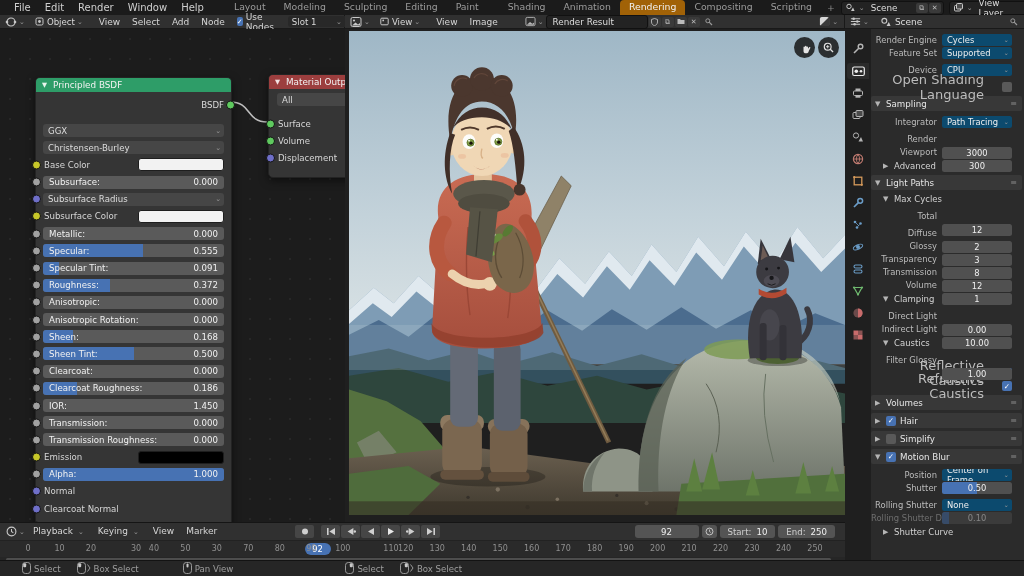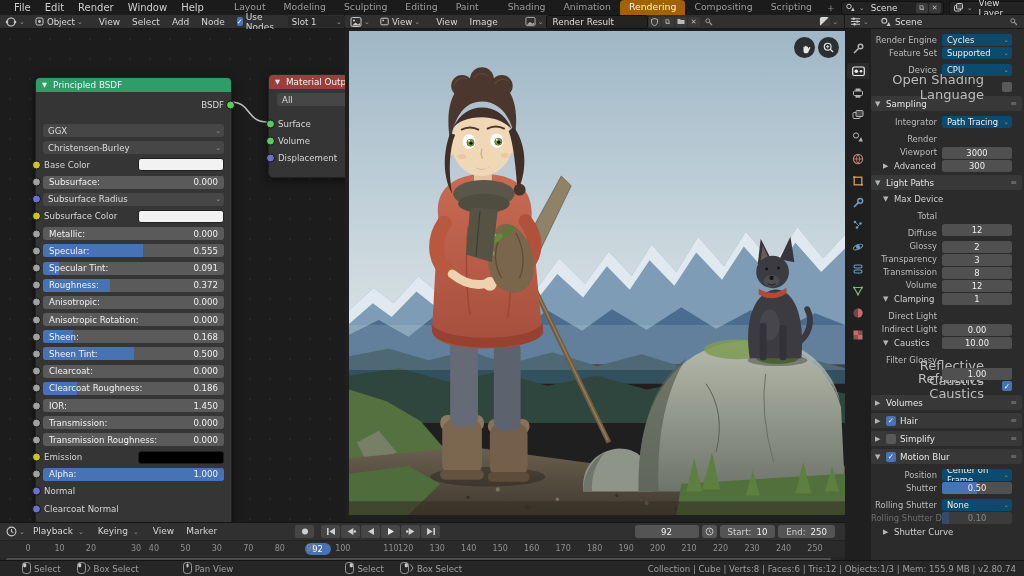--- a/index.html
+++ b/index.html
@@ -826,21 +826,21 @@
             <span class="parrow">▶</span>
             <span>Advanced</span>
           </div>
           <div class="prow panel">
             <span class="parrow">▼</span>
             <span>Light Paths</span>
             <span class="pmenu">≡</span>
           </div>
           <div class="prow subpanel">
             <span class="parrow">▼</span>
-            <span>Max Device</span>
+            <span>Max Cycles</span>
           </div>
           <div class="prow setting gap">
             <span class="plab">Total</span>
             <div class="pfield value">
               <span class="pval">12</span>
             </div>
           </div>
           <div class="prow setting gap">
             <span class="plab">Diffuse</span>
             <div class="pfield value">
@@ -1116,16 +1116,15 @@
         </span>
         <span class="sitem">
           <span><svg width="14" height="12" viewBox="0 0 14 12">
               <rect x="0.5" y="0.5" width="8" height="11" rx="2.8" fill="none" stroke="#9a9a9a"></rect>
               <rect x="4.8" y="1.2" width="3" height="4" rx="1" fill="#c9c9c9"></rect>
               <path d="M10.5,2.5 l2.5,3.5 -2.5,3.5" stroke="#9a9a9a" fill="none"></path>
             </svg></span>
           <span>Box Select</span>
         </span>
       </span>
-    <span id="status-info">Collection | Cube | Verts:8 | Faces:6 | Tris:12 | Objects:1/3 | Mem: 155.9 MB | v2.80.74</span>
   </div>
 
 </div>
 
 </body></html>

